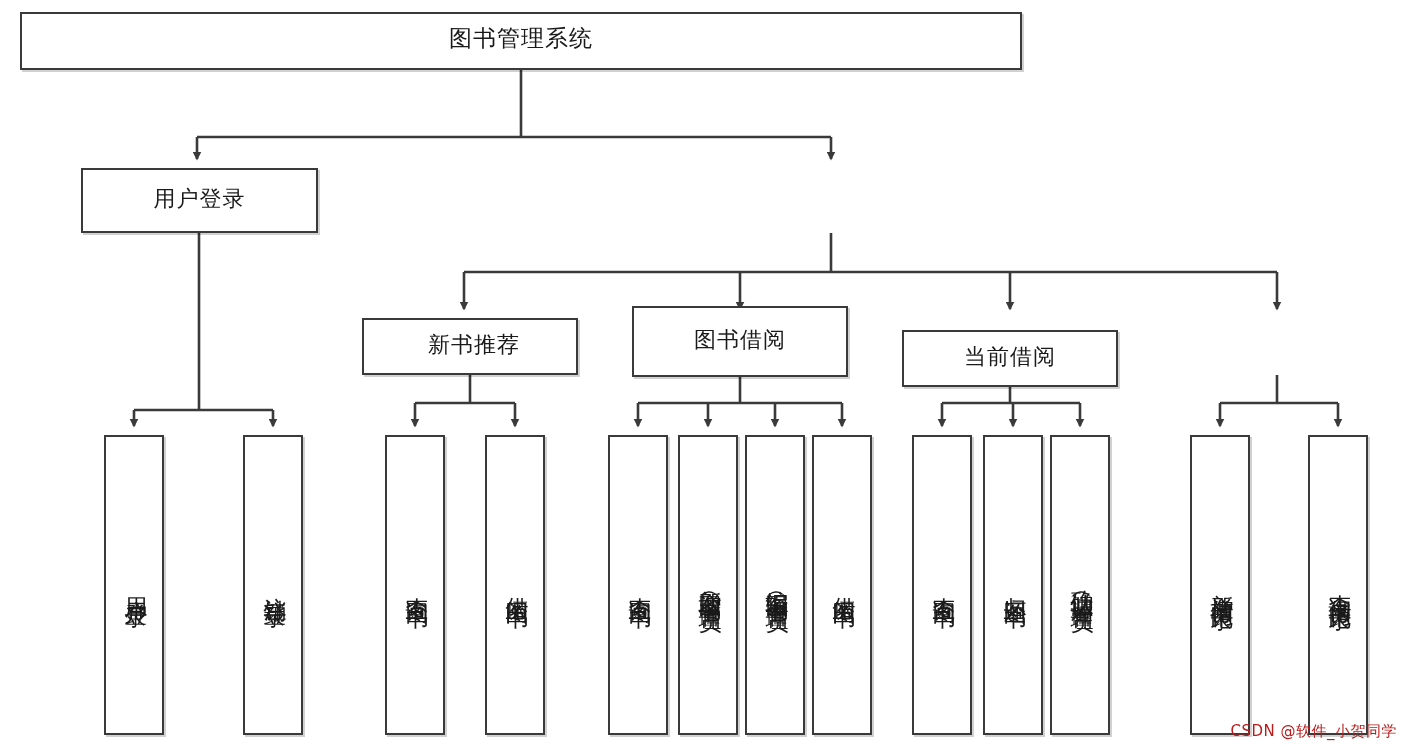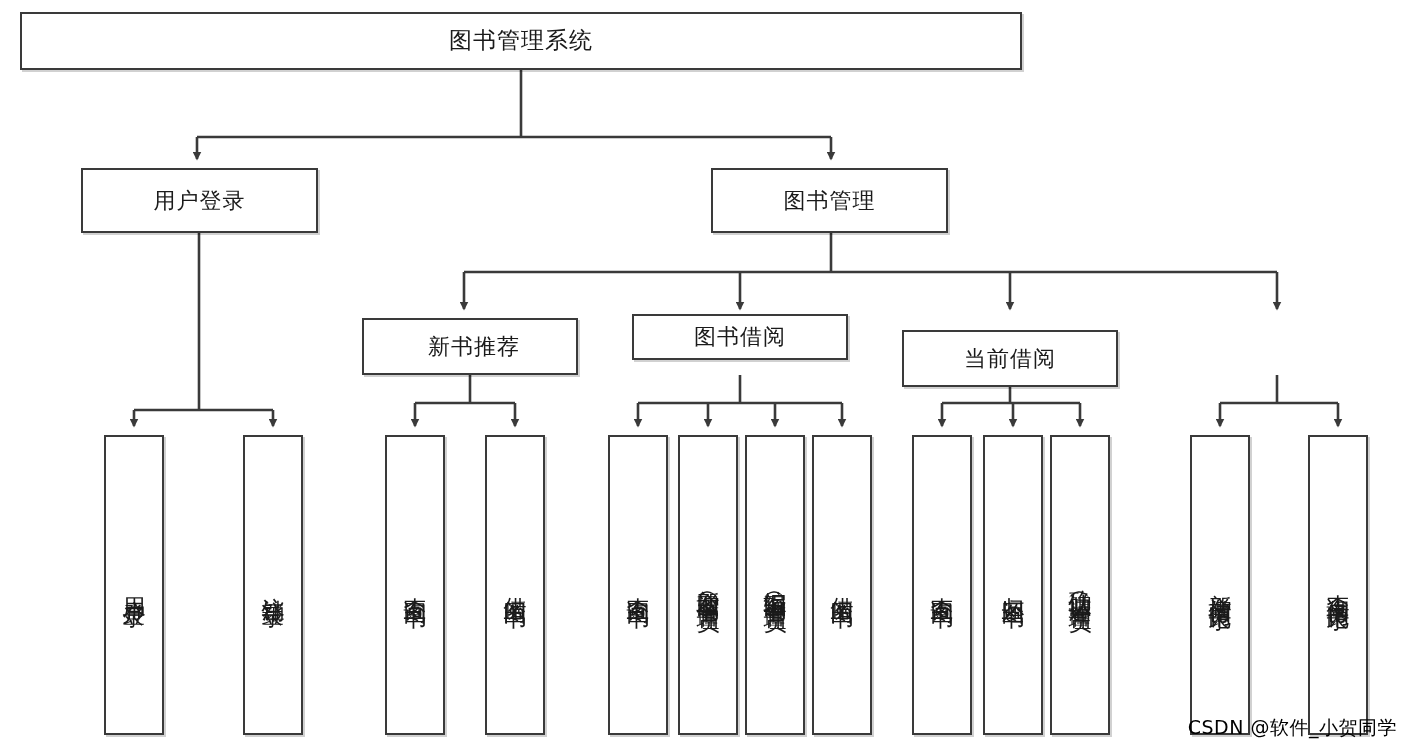--- a/index.html
+++ b/index.html
@@ -34,20 +34,21 @@
     display: flex;
     align-items: center;
     justify-content: center;
     box-shadow: 2px 2px 0 rgba(0,0,0,0.18);
   }
   .node .label {
     color: #1a1a1a;
     line-height: 1.18;
     text-align: center;
     white-space: pre-line;
+    font-family: Liberation Mono, monospace;
   }
   
   .node.h .label {
     font-size: 22px;
     letter-spacing: 1px;
   }
   .node.root .label {
     font-size: 23px;
   }
   
@@ -59,22 +60,22 @@
     writing-mode: vertical-rl;
     text-orientation: upright;
     font-size: 23px;
     letter-spacing: 3px;
     line-height: 1;
   }
   #watermark {
     position: absolute;
     right: 8px;
     bottom: 6px;
-    font-size: 19px;
-    color: #000000;
+    font-size: 15px;
+    color: #b91c1c;
     letter-spacing: 0.5px;
     user-select: none;
   }
 </style>
 </head>
 <body>
 
 <div id="diagram-root">
 
   <svg id="edge-layer" viewBox="0 0 1405 747" width="1405" height="747" xmlns="http://www.w3.org/2000/svg">
@@ -127,28 +128,25 @@
     </g>
   </svg>
 
   <div class="node h root" style="left:20px; top:12px; width:1002px; height:58px;">
     <span class="label">图书管理系统</span>
   </div>
 
   <div class="node h" style="left:81px; top:168px; width:237px; height:65px;">
     <span class="label">用户登录</span>
   </div>
-  <div class="node h" style="left:711px; top:168px; width:237px; height:65px;">
-    <span class="label">图书管理</span>
-  </div>
 
   <div class="node h" style="left:362px; top:318px; width:216px; height:57px;padding-left:8px;">
     <span class="label">新书推荐</span>
   </div>
-  <div class="node h" style="left:632px; top:314px; width:216px; height:46px;">
+  <div class="node h" style="left:632px; top:306px; width:216px; height:71px;">
     <span class="label">图书借阅</span>
   </div>
   <div class="node h" style="left:902px; top:330px; width:216px; height:57px;">
     <span class="label">当前借阅</span>
   </div>
 
   <div class="node v" style="left:104px; top:435px; width:60px; height:300px;">
     <span class="label">用户登录</span>
   </div>
   <div class="node v" style="left:243px; top:435px; width:60px; height:300px;">

